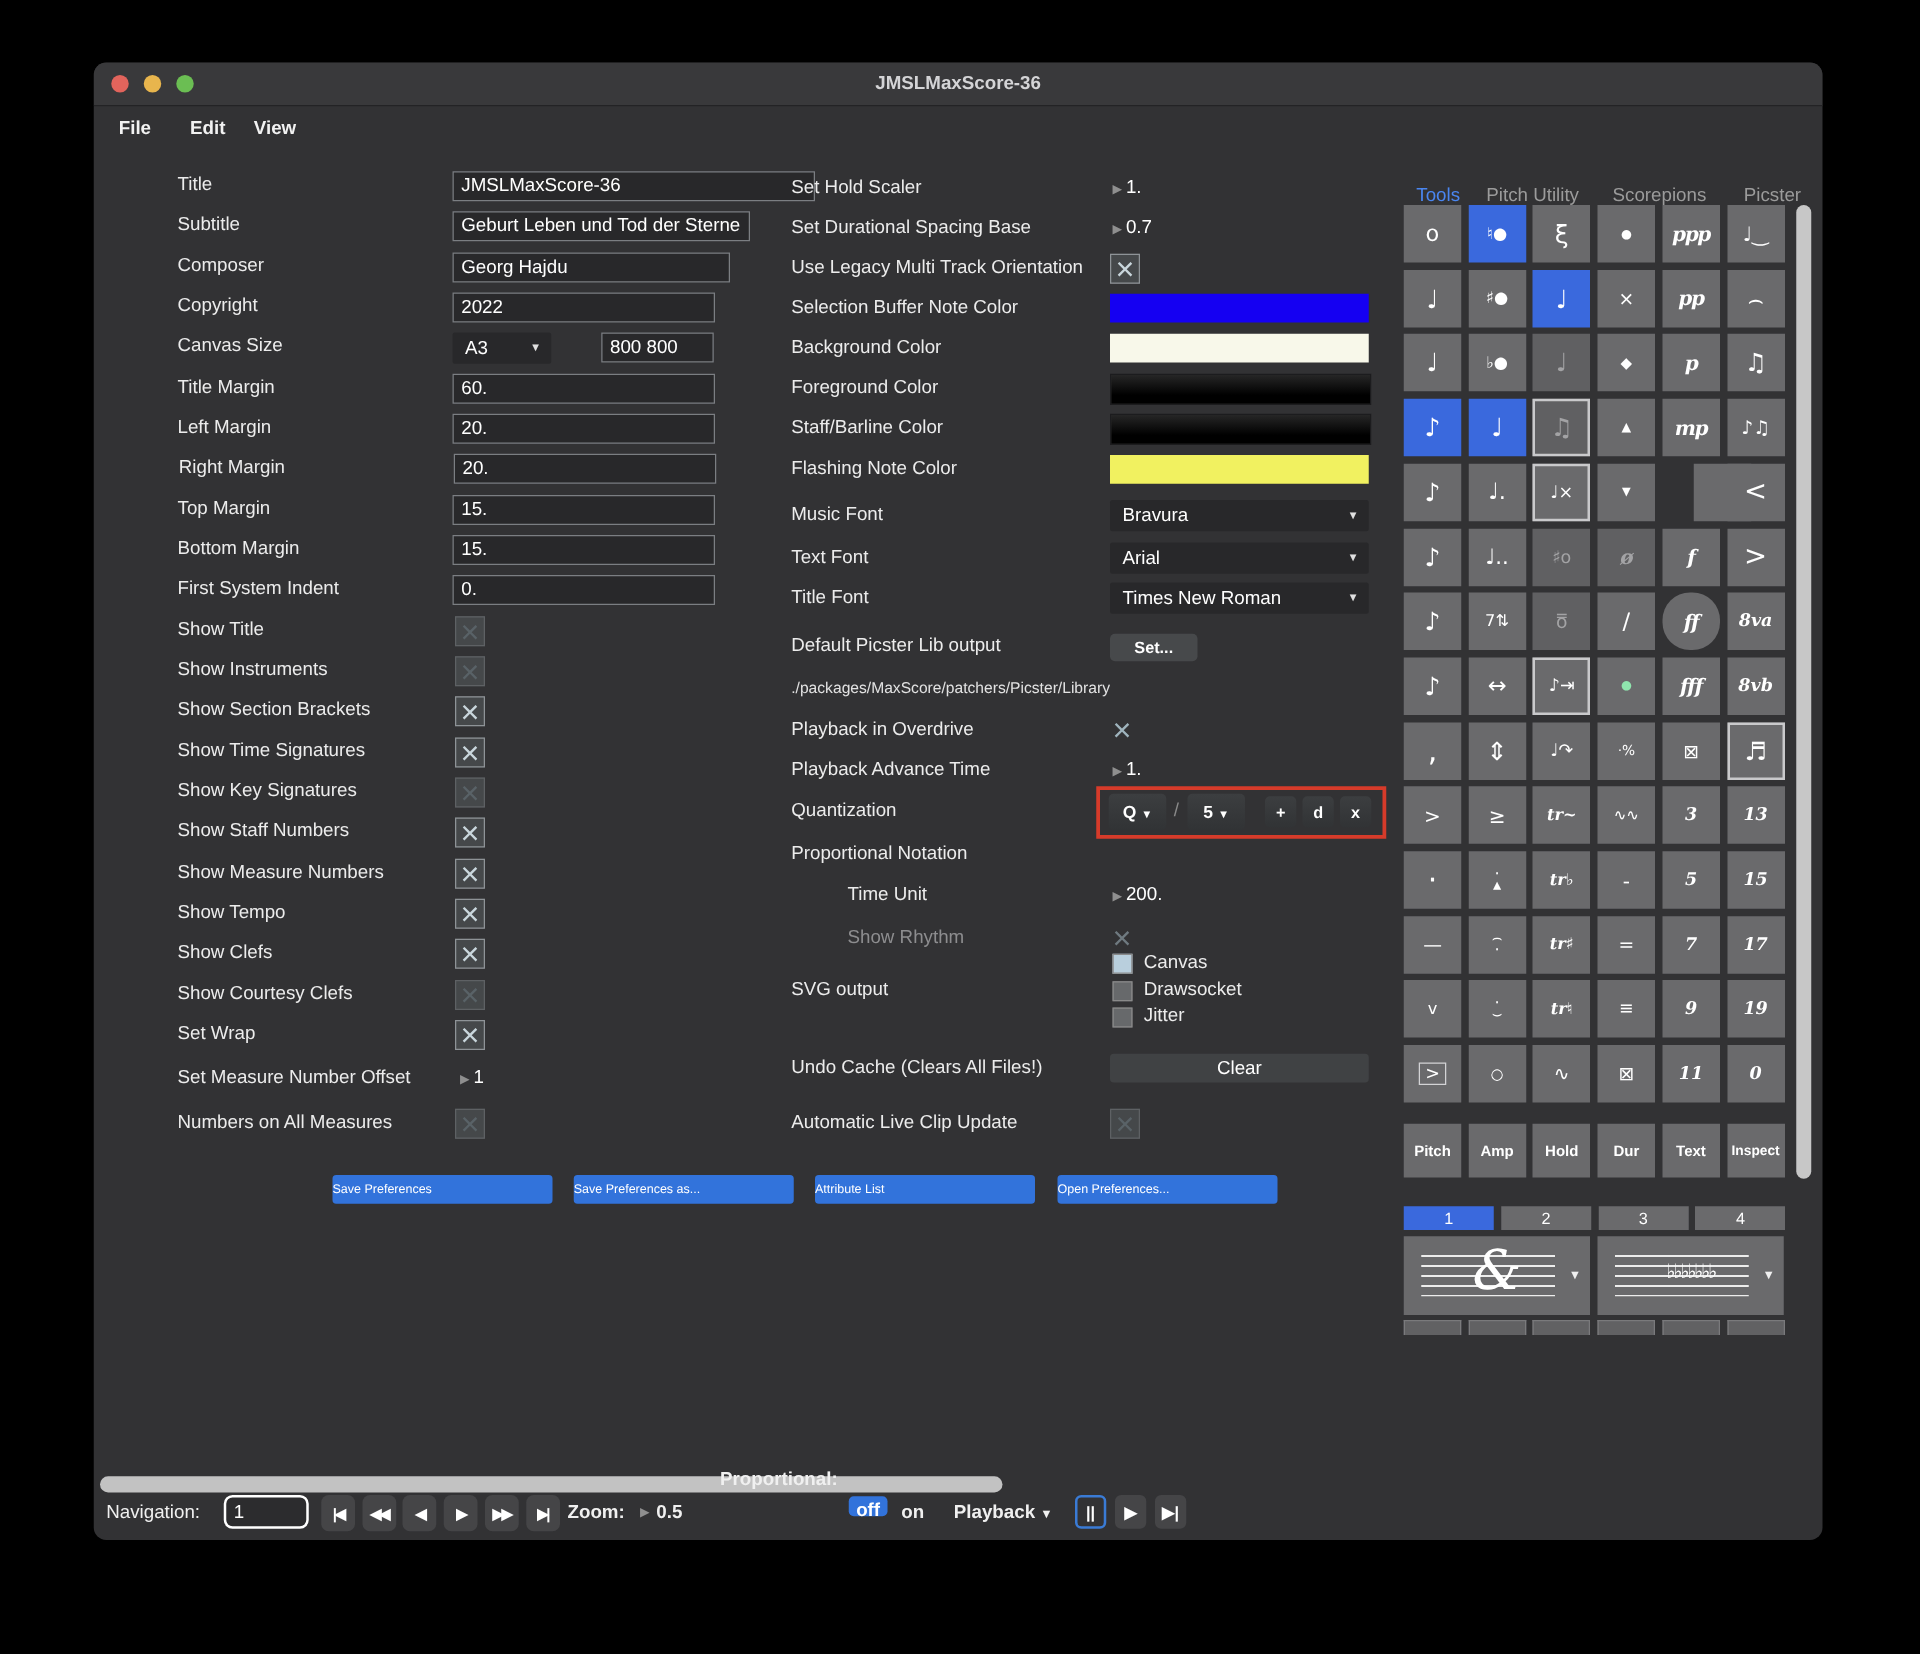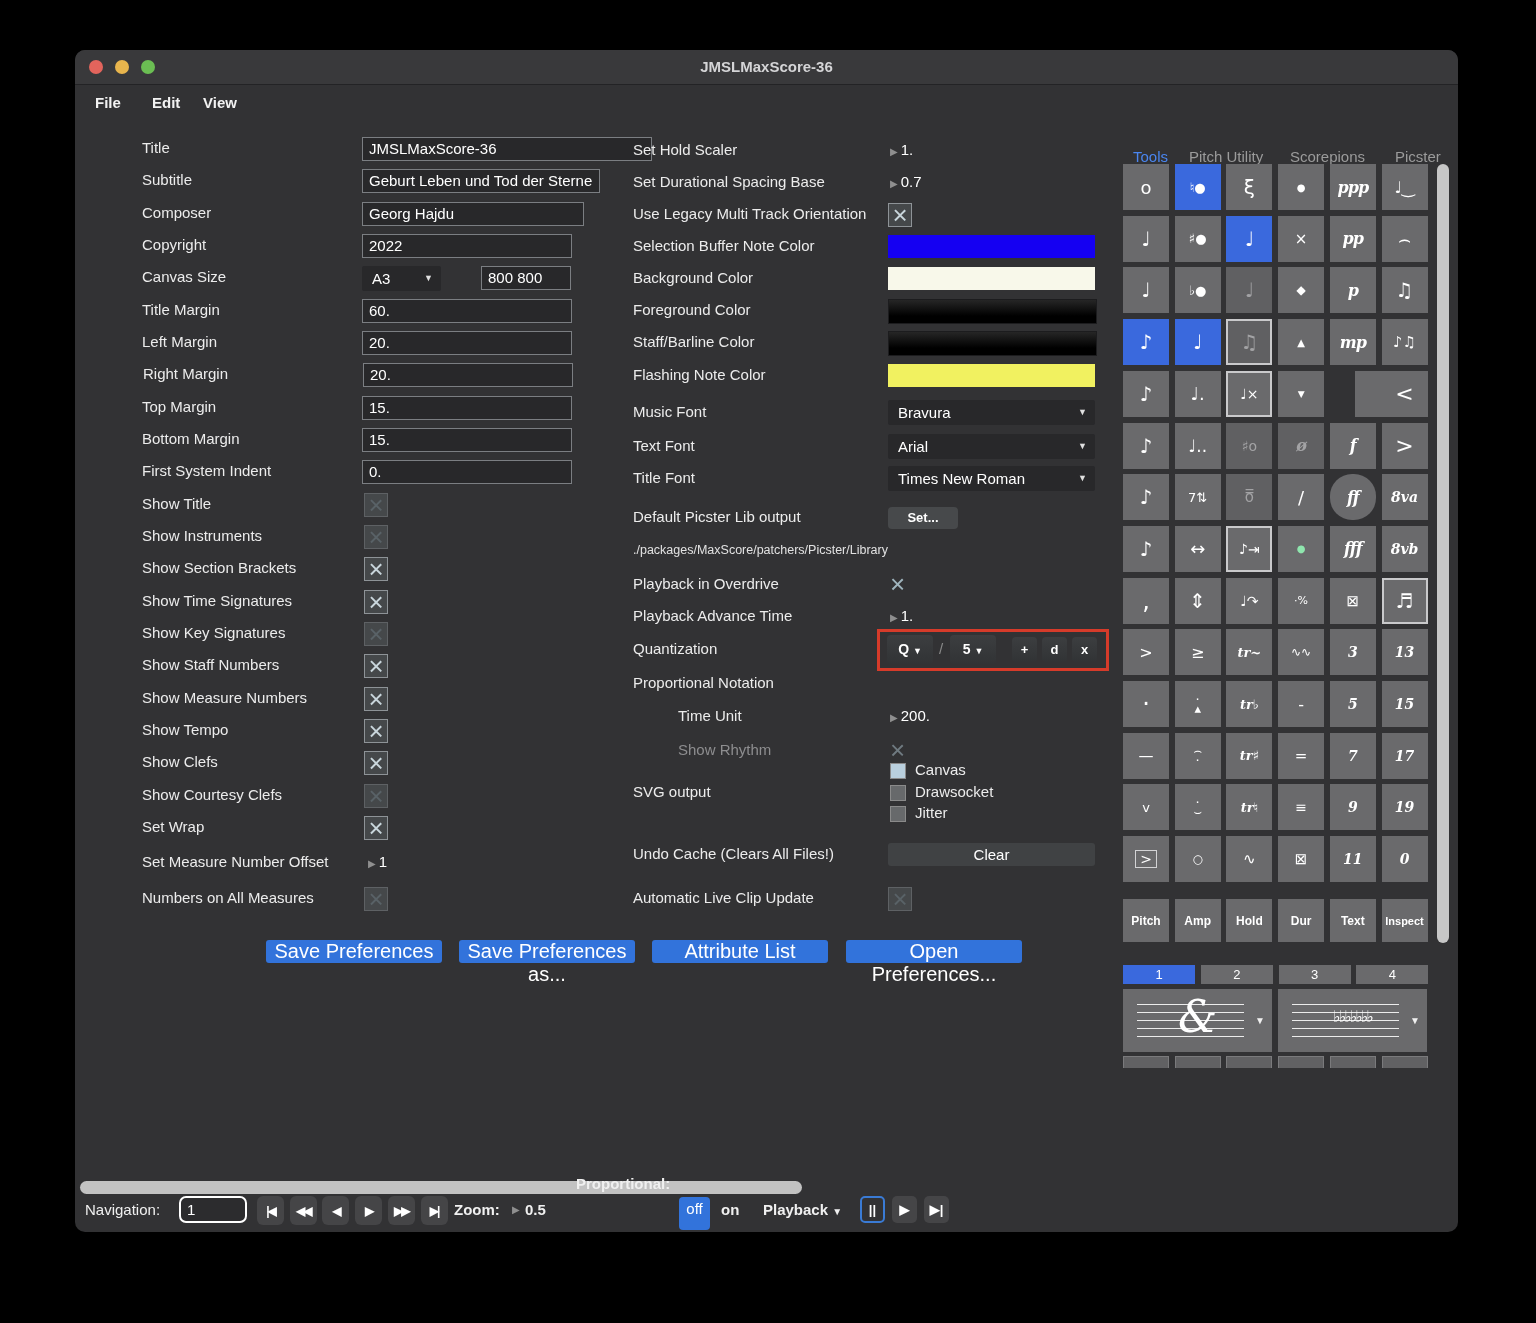--- a/index.html
+++ b/index.html
@@ -32,21 +32,21 @@
   .numbox{position:absolute;top:3px;font-size:15px;color:#fff;white-space:nowrap;}
   .numbox .tri{color:#8f8f8f;font-size:10px;margin-right:3px;}
   .swatch{position:absolute;width:207px;height:23px;}
   .swatch.grad{background:linear-gradient(#262626,#000 70%) !important;border:1px solid #1c1c1e;}
   .dd{position:absolute;height:25px;background:#28282a;border-radius:2px;color:#fff;
       font-size:15px;line-height:25px;padding:0 22px 0 10px;box-sizing:border-box;white-space:nowrap;}
   .dd .caret{position:absolute;right:8px;top:0;font-size:9px;color:#e0e0e0;}
   .gbtn{position:absolute;background:#47494b;border-radius:4px;color:#fff;font-size:13px;
         font-weight:bold;text-align:center;}
   .bluebtn{position:absolute;height:23px;background:#3273db;border-radius:3px;color:#fff;
-           font-size:20px;text-align:center;line-height:23px;}
+           font-size:10px;line-height:23px;}
   .pathtxt{position:absolute;font-size:12.5px;color:#e2e2e2;white-space:nowrap;}
   .quantbox{position:absolute;border:3px solid #d63b2a;box-sizing:border-box;}
   .qbtn{position:absolute;background:linear-gradient(#3c3e40,#313335);border-radius:4px;color:#fff;
         font-weight:bold;text-align:center;}
   .tab{position:absolute;top:0;font-size:15px;color:#9b9b9b;white-space:nowrap;margin-top:20px;}
   .tab.active{color:#4a86f0;}
   .cell{position:absolute;width:46px;height:46px;background:#6a6a6c;display:flex;
         align-items:center;justify-content:center;color:#fff;box-sizing:border-box;
         font-family:"DejaVu Sans",sans-serif;}
   .cell.sel{background:#3a69dd;}
@@ -74,21 +74,21 @@
            border-radius:6px;}
   .hscroll{position:absolute;left:5px;top:1131px;width:722px;height:13px;background:#c2c2c2;
            border-radius:7px;}
   .ftext{position:absolute;font-size:15px;color:#f0f0f0;white-space:nowrap;}
   .navinput{position:absolute;left:104px;top:1146px;width:68px;height:27px;border:2px solid #fff;
             border-radius:7px;background:#2c2c2e;color:#fff;font-size:15px;line-height:23px;
             padding:0 6px;box-sizing:border-box;}
   .transbtn{position:absolute;width:27px;height:29px;background:#454547;border-radius:6px;
             color:#fff;font-size:12px;font-weight:bold;display:flex;align-items:center;
             justify-content:center;letter-spacing:-2px;}
-  .chip{position:absolute;height:33px;border-radius:4px;font-size:15px;font-weight:normal;
+  .chip{position:absolute;height:16px;border-radius:4px;font-size:15px;font-weight:bold;
         color:#fff;text-align:center;line-height:24px;}
   .pbtn{position:absolute;width:25px;height:27px;background:#454547;border-radius:5px;color:#fff;
         font-size:13px;font-weight:bold;display:flex;align-items:center;justify-content:center;}
   .pbtn.focus{background:#323234;border:2px solid #3a7bd5;box-sizing:border-box;}
 </style>
 </head>
 <body>
 
 <div id="page">
   <div id="win">

